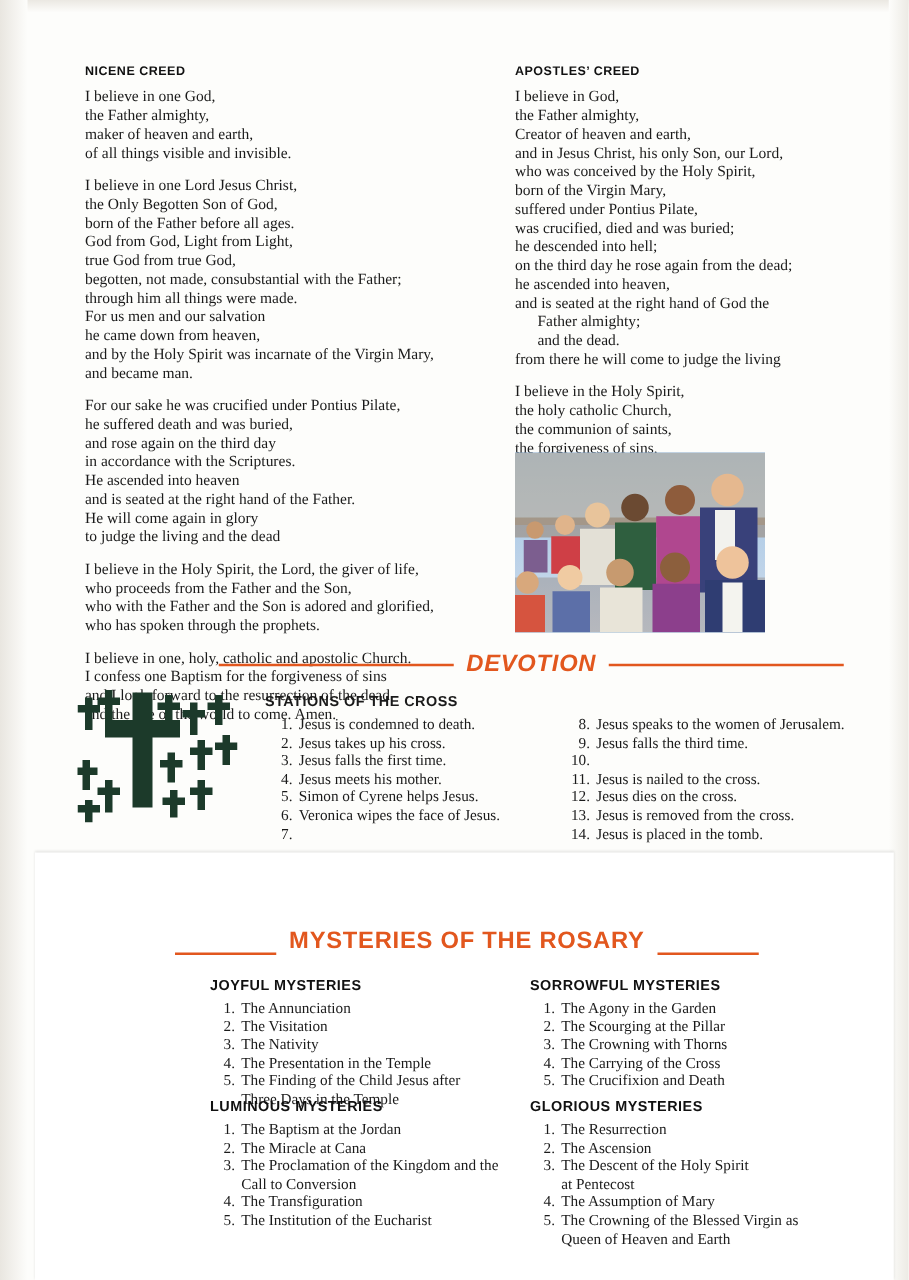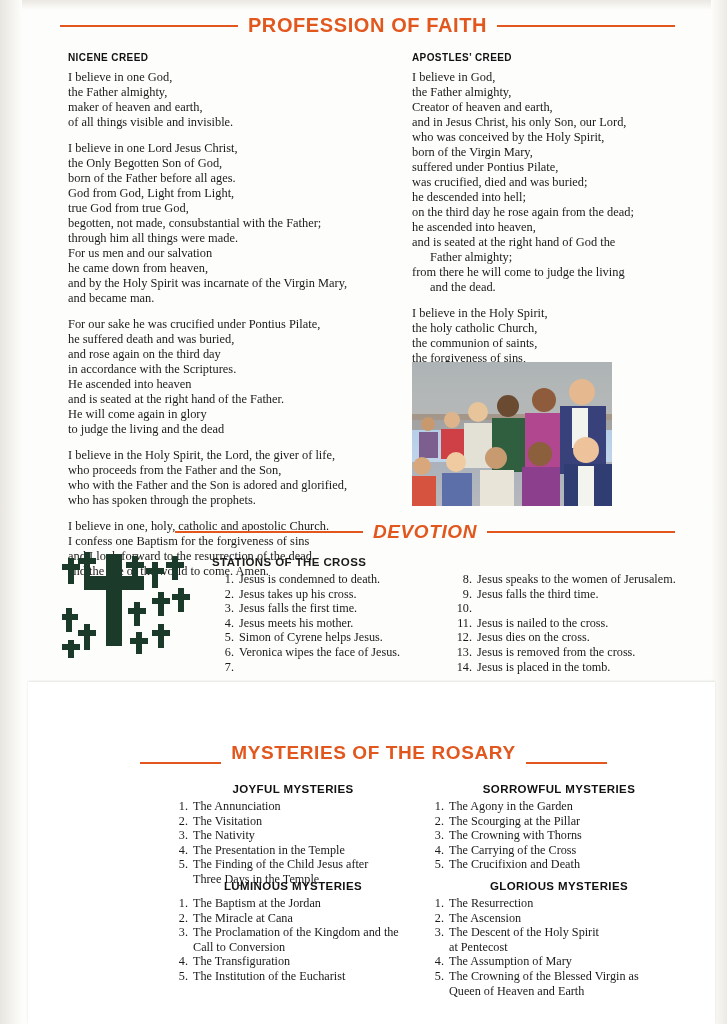--- a/index.html
+++ b/index.html
@@ -149,45 +149,39 @@
 
   
   .mystery-block { position: absolute; }
   .mystery-title {
     font-family: "Liberation Sans", sans-serif;
     font-weight: bold;
     font-size: 11.5px;
     letter-spacing: 0.4px;
     color: #111;
     margin-bottom: 4px;
-    text-align: center;
   }
   .mystery-list {
     font-size: 12.2px;
     line-height: 14.6px;
   }
   .mystery-list .cont { padding-left: 25px; }
   #joyful { left: 168px; top: 783px; width: 250px; }
   #luminous { left: 168px; top: 880px; width: 250px; }
   #sorrowful { left: 424px; top: 783px; width: 270px; }
   #glorious { left: 424px; top: 880px; width: 270px; }
 </style>
 </head>
 <body>
 
 <div class="page">
   <div class="edge-top"></div>
   <div class="edge-left"></div>
   <div class="edge-right"></div>
 
-  <div class="section-head" id="profession-head">
-    <div class="rule"></div>
-    <div class="title">PROFESSION OF FAITH</div>
-    <div class="rule"></div>
-  </div>
 
   <div class="creed-col" id="nicene">
     <div class="col-head">NICENE CREED</div>
     <div id="nicene-body">
         <div class="stanza">
           <div class="ln">I believe in one God,</div>
           <div class="ln">the Father almighty,</div>
           <div class="ln">maker of heaven and earth,</div>
           <div class="ln">of all things visible and invisible.</div>
         </div>
@@ -239,22 +233,22 @@
           <div class="ln">and in Jesus Christ, his only Son, our Lord,</div>
           <div class="ln">who was conceived by the Holy Spirit,</div>
           <div class="ln">born of the Virgin Mary,</div>
           <div class="ln">suffered under Pontius Pilate,</div>
           <div class="ln">was crucified, died and was buried;</div>
           <div class="ln">he descended into hell;</div>
           <div class="ln">on the third day he rose again from the dead;</div>
           <div class="ln">he ascended into heaven,</div>
           <div class="ln">and is seated at the right hand of God the</div>
           <div class="ln indent">Father almighty;</div>
+          <div class="ln indent">and the dead.</div>
           <div class="ln">from there he will come to judge the living</div>
-          <div class="ln indent">and the dead.</div>
         </div>
         <div class="stanza">
           <div class="ln">I believe in the Holy Spirit,</div>
           <div class="ln">the holy catholic Church,</div>
           <div class="ln">the communion of saints,</div>
           <div class="ln">the forgiveness of sins,</div>
           <div class="ln">the resurrection of the body,</div>
           <div class="ln">and life everlasting. Amen.</div>
         </div>
       </div>

